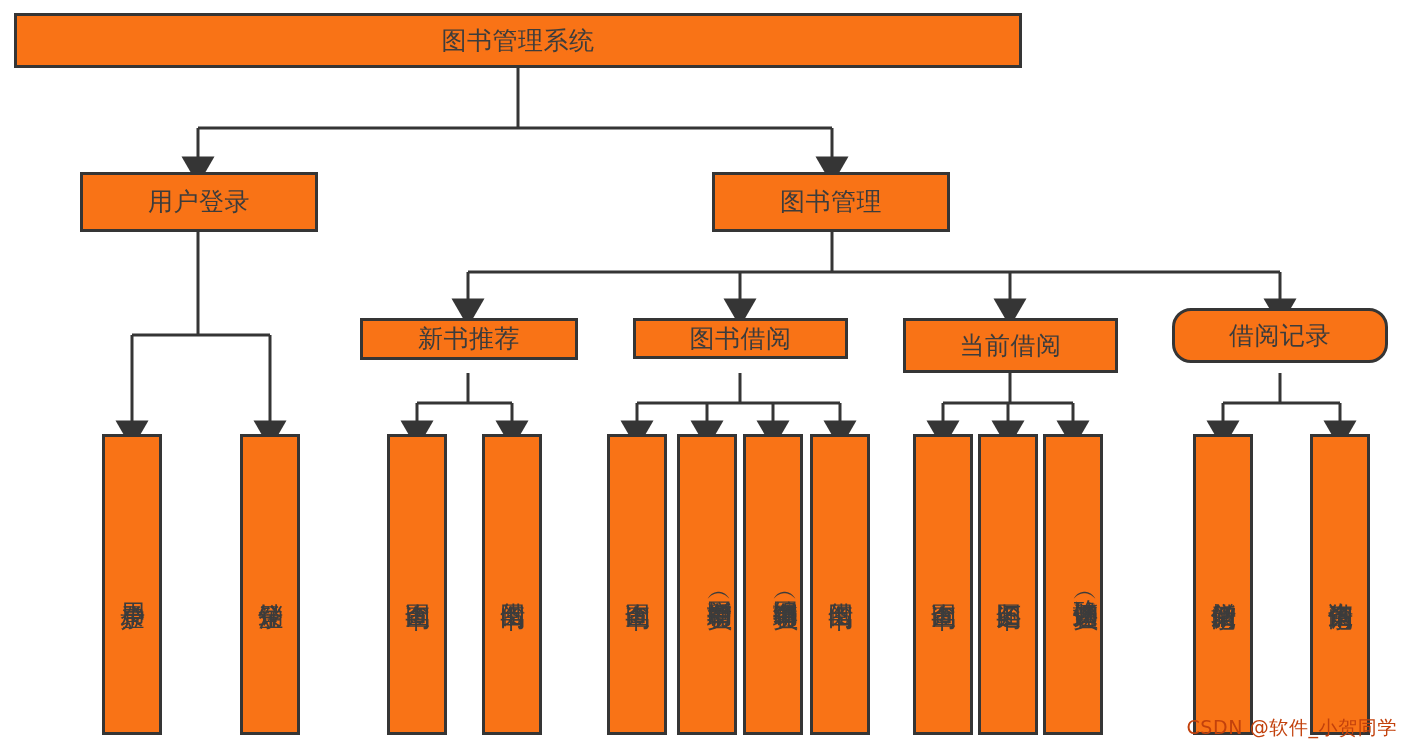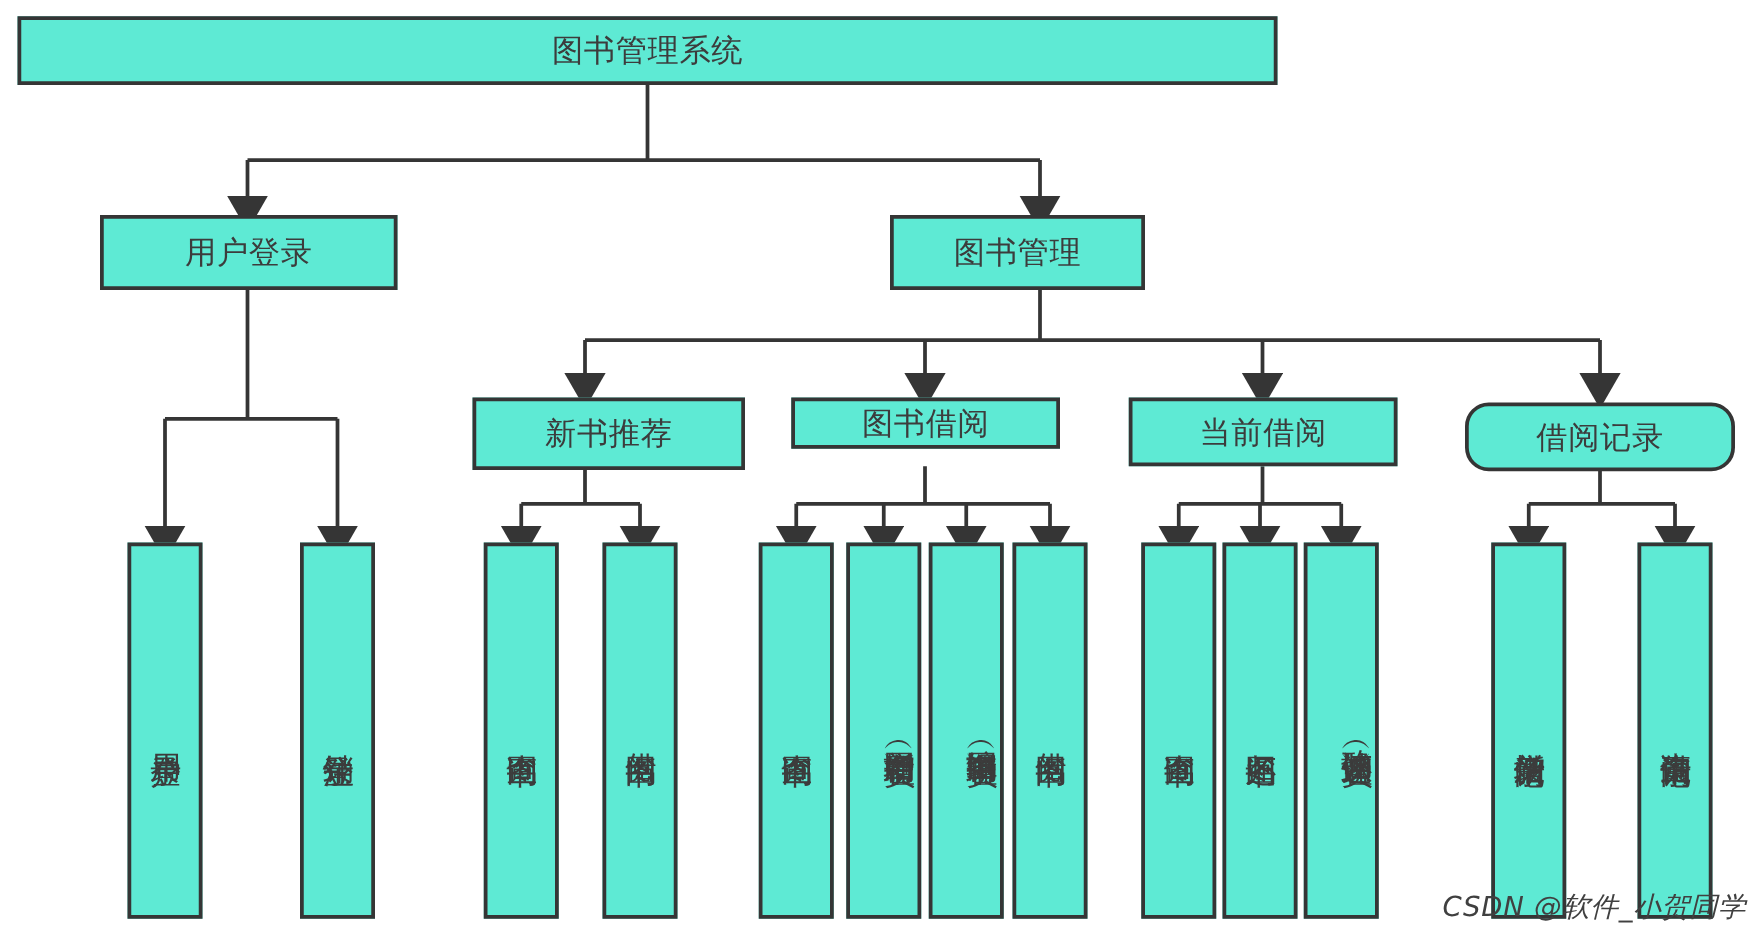--- a/index.html
+++ b/index.html
@@ -22,21 +22,21 @@
     left: 0;
     top: 0;
     width: 1405px;
     height: 747px;
     pointer-events: none;
   }
   .node {
     position: absolute;
     box-sizing: border-box;
     border: 3px solid #353535;
-    background: #5eead4;
+    background: #f97316;
     display: flex;
     align-items: center;
     justify-content: center;
     color: #3c3c3c;
     z-index: 2;
   }
   .node-h {
     font-size: 25px;
     line-height: 1.1;
     letter-spacing: 0.5px;
@@ -59,26 +59,25 @@
   .node-v.mid {
     align-items: center;
   }
   .label {
     display: block;
   }
   #watermark {
     position: absolute;
     right: 8px;
     bottom: 6px;
-    font-size: 22px;
-    color: #404040;
+    font-size: 19px;
+    color: #c2410c;
     letter-spacing: 0.6px;
     z-index: 5;
     white-space: nowrap;
-    font-style: italic;
   }
 </style>
 </head>
 <body>
 
 <div id="canvas">
 
   <svg id="edges" viewBox="0 0 1405 747">
     <defs>
       <marker id="arrow" markerWidth="11" markerHeight="12" refX="1.2" refY="5.5" orient="auto" markerUnits="strokeWidth">
@@ -130,37 +129,37 @@
   </svg>
 
   <div class="node node-h" style="left:14px; top:13px; width:1008px; height:55px;">
     <span class="label">图书管理系统</span>
   </div>
 
   <div class="node node-h" style="left:80px; top:172px; width:238px; height:60px;">
     <span class="label">用户登录</span>
   </div>
 
-  <div class="node node-h" style="left:712px; top:172px; width:204px; height:60px;">
+  <div class="node node-h" style="left:712px; top:172px; width:238px; height:60px;">
     <span class="label">图书管理</span>
   </div>
 
-  <div class="node node-h" style="left:378px; top:318px; width:218px; height:58px;">
+  <div class="node node-h" style="left:360px; top:318px; width:218px; height:42px;">
     <span class="label">新书推荐</span>
   </div>
 
   <div class="node node-h" style="left:633px; top:318px; width:215px; height:41px;">
     <span class="label">图书借阅</span>
   </div>
 
   <div class="node node-h" style="left:903px; top:318px; width:215px; height:55px;text-align:center;">
     <span class="label">当前借阅</span>
   </div>
 
-  <div class="node node-h" style="left:1172px; top:322px; width:216px; height:55px;border-radius:19px;">
+  <div class="node node-h" style="left:1172px; top:308px; width:216px; height:55px;border-radius:19px;">
     <span class="label">借阅记录</span>
   </div>
 
   <div class="node node-v mid" style="left:102px; top:434px; width:60px; height:301px;">
     <span class="label">用户登录</span>
   </div>
   <div class="node node-v mid" style="left:240px; top:434px; width:60px; height:301px;">
     <span class="label">注销登录</span>
   </div>
 

